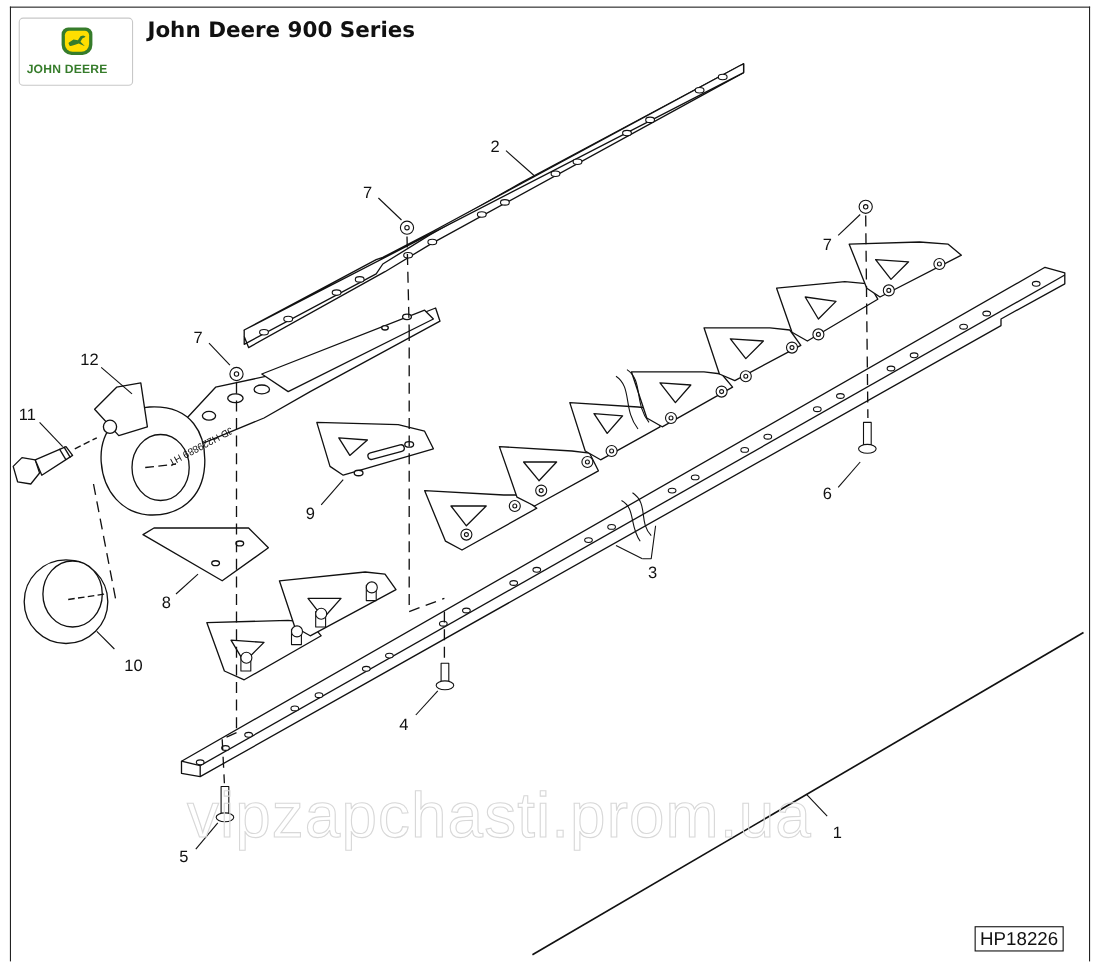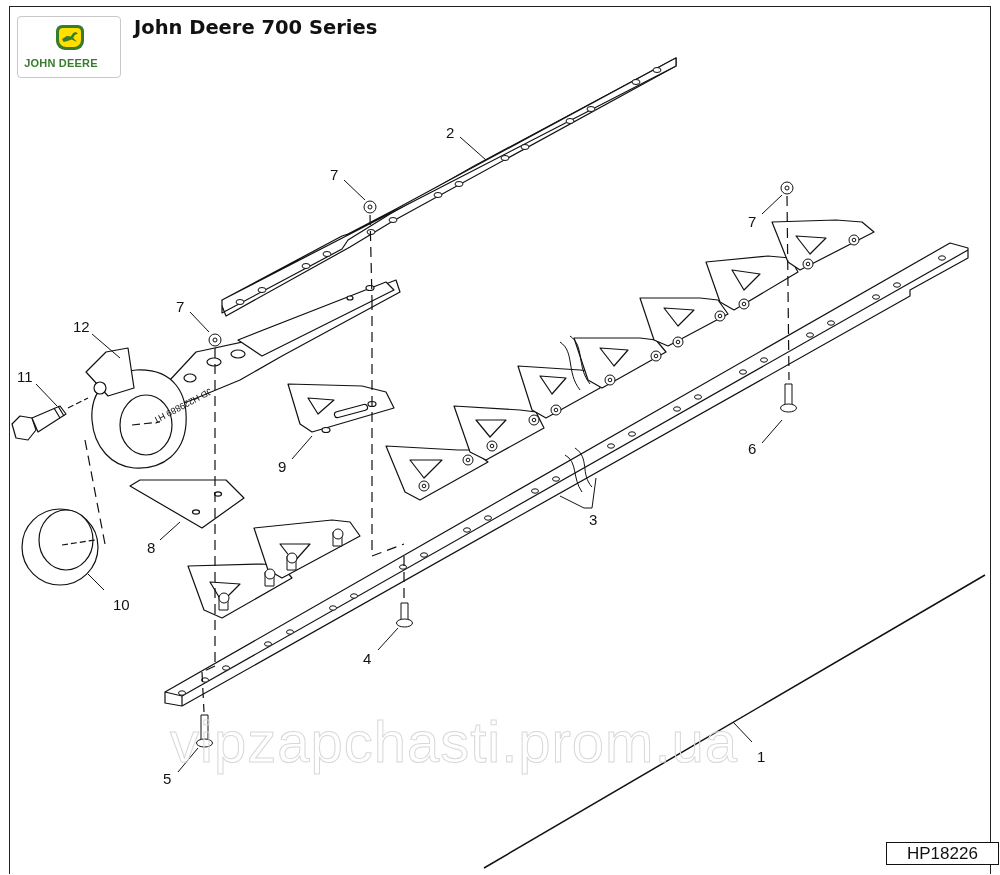--- a/index.html
+++ b/index.html
@@ -7,35 +7,35 @@
   .frame { position:absolute; left:9px; top:6px; width:982px; height:868px; border-left:1.5px solid #222; border-top:1.5px solid #222; border-right:1.5px solid #222; box-sizing:border-box; }
   .logo-box { position:absolute; left:17px; top:16px; width:104px; height:62px; border:1px solid #c8c8c8; border-radius:4px; background:#fff; box-sizing:border-box; }
   .logo-emblem { position:absolute; left:38px; top:8px; width:28px; height:25px; background:#367c2b; border-radius:6px 6px 9px 9px; display:flex; align-items:center; justify-content:center; }
   .logo-emblem-inner { width:22px; height:19px; background:#ffde00; border-radius:4px 4px 7px 7px; position:relative; }
   .logo-emblem-inner::after { content:""; position:absolute; left:3px; top:4px; width:16px; height:10px; background:#367c2b; clip-path:polygon(0 70%,30% 40%,55% 45%,70% 10%,85% 0,100% 15%,80% 30%,70% 60%,95% 100%,60% 75%,35% 90%,10% 100%); }
   .logo-text { position:absolute; left:0; right:16px; top:40px; text-align:center; font-family:"Liberation Sans", sans-serif; font-weight:bold; font-size:11px; color:#367c2b; letter-spacing:0.2px; }
   .title { position:absolute; left:134px; top:16px; font-family:"DejaVu Sans", sans-serif; font-weight:bold; font-size:19.5px; color:#111; }
   .diagram { position:absolute; left:0; top:0; }
   .callout { font-family:"Liberation Sans", sans-serif; font-size:15px; fill:#111; }
   .watermark { position:absolute; left:170px; top:708px; font-family:"Liberation Sans", sans-serif; font-size:58px; color:transparent; -webkit-text-stroke:1px #d8d8d8; letter-spacing:1px; white-space:nowrap; }
-  .figure-id { position:absolute; left:886px; top:842px; border:1.5px solid #111; padding:0 20px; font-family:"Liberation Sans", sans-serif; font-size:17px; line-height:21px; color:#111; background:#fff; }
+  .figure-id { position:absolute; left:886px; top:842px; border:1.5px solid #111; padding:0 4px; font-family:"Liberation Sans", sans-serif; font-size:17px; line-height:21px; color:#111; background:#fff; }
 </style>
 </head>
 <body>
 
 <div class="frame"></div>
 
 <div class="logo-box">
   <div class="logo-emblem">
       <div class="logo-emblem-inner"></div>
     </div>
   <div class="logo-text">JOHN DEERE</div>
 </div>
 
-<div class="title">John Deere 700 Series</div>
+<div class="title">John Deere 900 Series</div>
 
 <svg class="diagram" width="1000" height="875" viewBox="0 0 1000 875" xmlns="http://www.w3.org/2000/svg">
   <g fill="none" stroke="#111" stroke-width="1.2" stroke-linejoin="round">
 
     <line x1="484" y1="868" x2="985" y2="575" stroke-width="1.5"></line>
 
     <g>
       <polygon points="222,306 222,313 342,249 348,240 390,214 474,166 676,58 676,66 393,221 350,247 226,316" fill="#fff"></polygon>
       <polygon points="222,300 342,236 348,234 394,210 672,60 676,58 676,66" fill="#fff"></polygon>
       <line x1="222" y1="300" x2="222" y2="306"></line>

